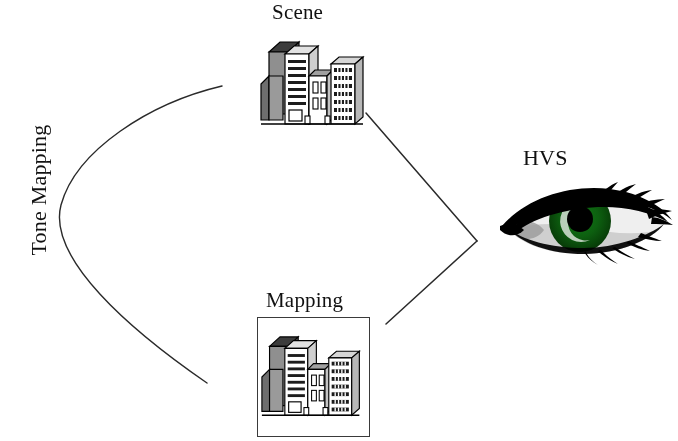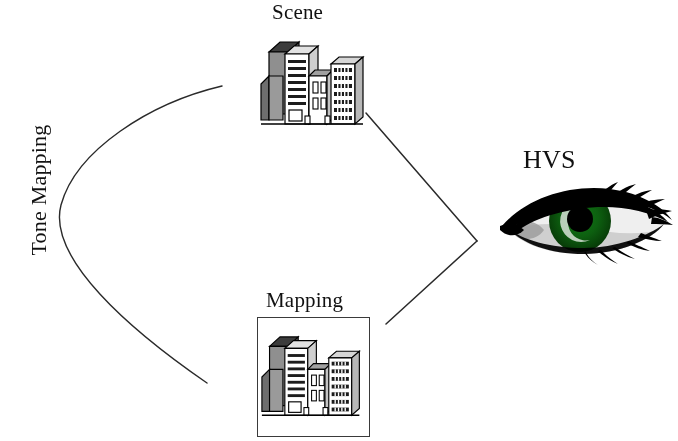--- a/index.html
+++ b/index.html
@@ -41,21 +41,21 @@
     left: 272px;
     top: 0px;
   }
   #label-display {
     left: 266px;
     top: 288px;
   }
   #label-hvs {
     left: 523px;
     top: 145px;
-    font-size: 26px;
+    font-size: 22px;
   }
   #label-tone-mapping {
     left: -36px;
     top: 177px;
     width: 150px;
     text-align: center;
     font-size: 22px;
     transform: rotate(-90deg);
     transform-origin: 50% 50%;
   }

